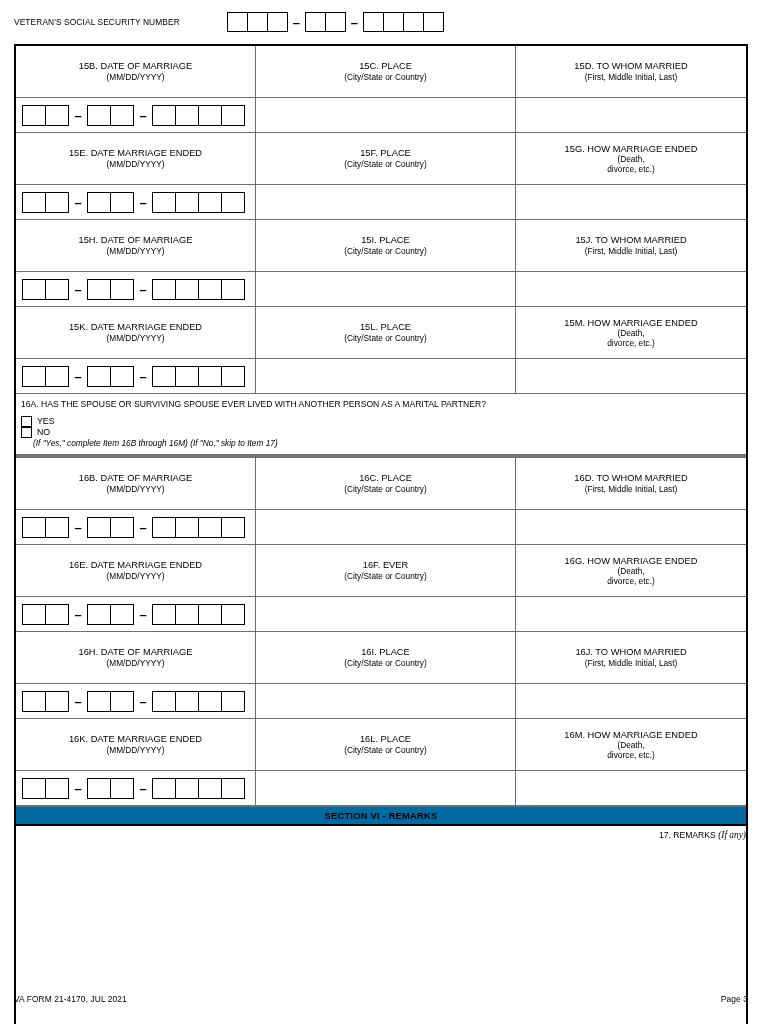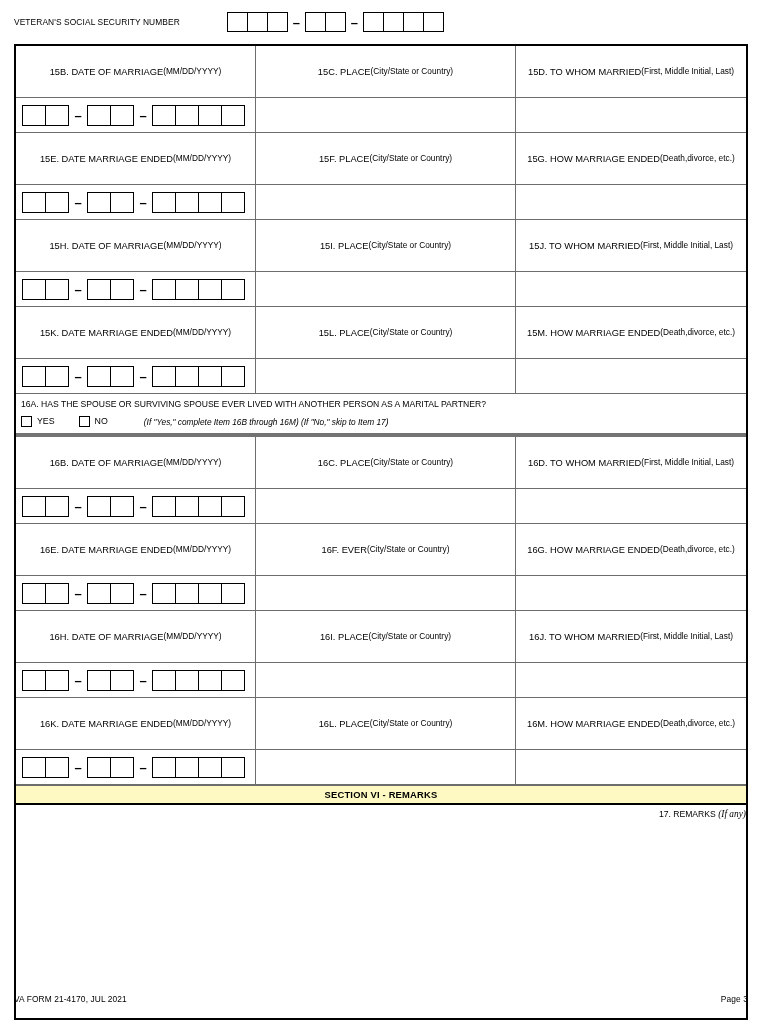--- a/index.html
+++ b/index.html
@@ -85,20 +85,21 @@
   }
   .col:last-child { border-right: none; }
   .c1 { width: 240px; flex: 0 0 240px; }
   .c2 { width: 260px; flex: 0 0 260px; }
   .c3 { flex: 1 1 auto; }
 
   .hdr-row { border-bottom: 1px solid #6d6d6d; }
   .hdr-cell {
     height: 51px;
     display: flex;
+    flex-direction: column;
     align-items: center;
     justify-content: center;
     text-align: center;
     padding: 0 4px;
   }
   .hdr-main {
     font-size: 9.3px;
     line-height: 12px;
     white-space: nowrap;
   }
@@ -126,22 +127,23 @@
     border-bottom: 4px solid #737373;
     padding: 5px 0 6px 5px;
   }
   .q-text {
     font-size: 8.6px;
     line-height: 11px;
     margin-bottom: 6px;
   }
   .q-choices {
     display: flex;
-    align-items: center;
+    align-items: flex-start;
     font-size: 8.8px;
+    flex-direction: column;
   }
   .chk {
     width: 11px;
     height: 11px;
     border: 1px solid #000;
     box-sizing: border-box;
     display: inline-block;
     margin-right: 5px;
     background: #fff;
   }
@@ -153,21 +155,21 @@
   .choice-label { font-size: 8.8px; line-height: 1; }
   .q-note {
     font-size: 8.3px;
     font-style: italic;
     font-family: "Liberation Sans", sans-serif;
     margin-left: 12px;
   }
 
   
   .section-bar {
-    background: #fef9c3;
+    background: #0369a1;
     border-bottom: 2px solid #000;
     border-top: 1px solid #6d6d6d;
     height: 17px;
     display: flex;
     align-items: center;
     justify-content: center;
     font-size: 9.4px;
     font-weight: 700;
     letter-spacing: 0.2px;
     text-align: center;

